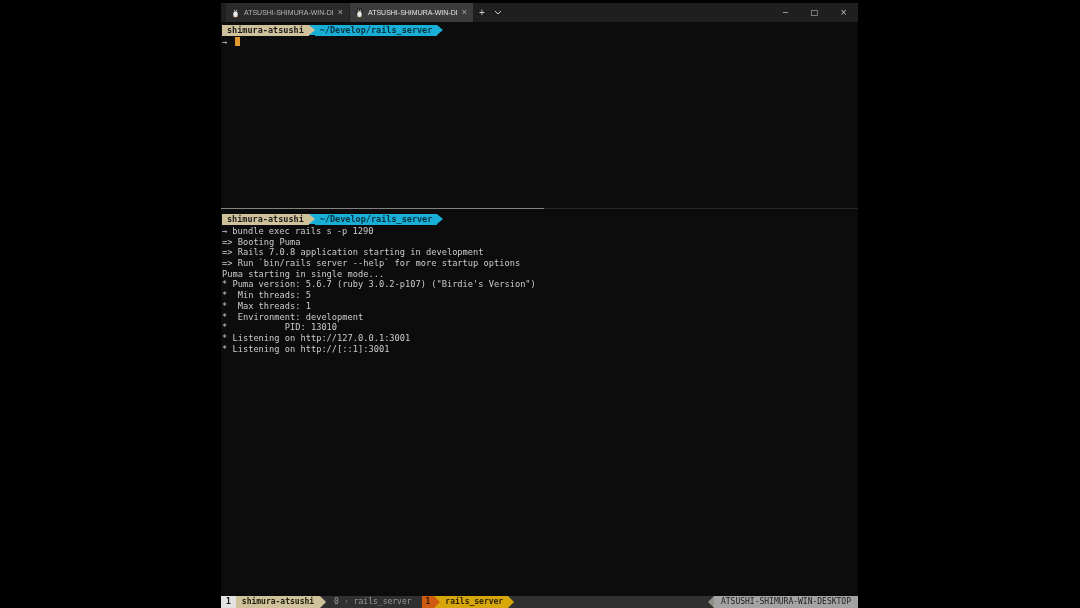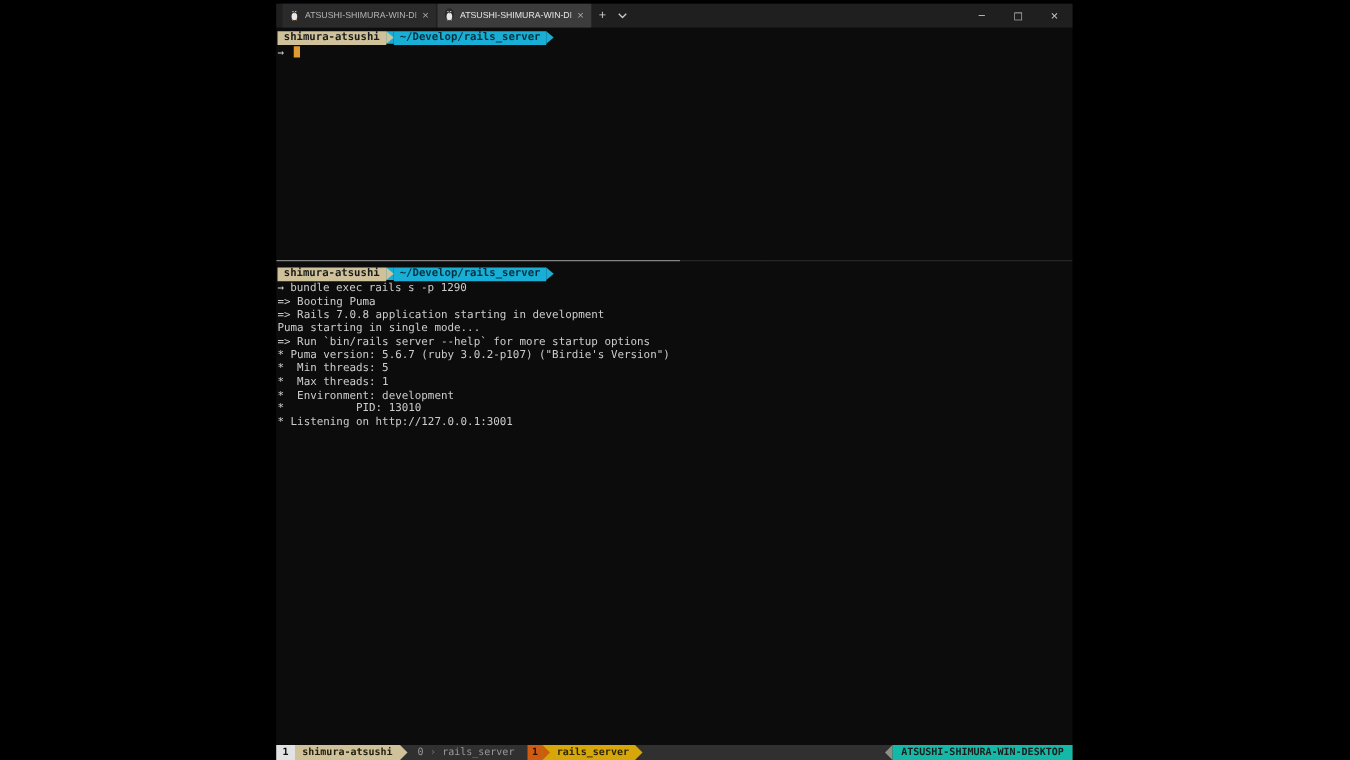--- a/index.html
+++ b/index.html
@@ -70,21 +70,21 @@
   .sb-tri { width:0; height:0; border-top:6px solid transparent; border-bottom:6px solid transparent; }
   .sb-tri-session { border-left:6px solid #cfc29b; }
   .sb-win-inactive { color:#9a9a9a; padding:0 8px; display:flex; gap:5px; align-items:center; }
   .sb-sep { color:#777; }
   .sb-active-idx { background:#cf5b10; color:#2b1200; padding:0 4px; font-weight:bold; margin-left:2px; }
   .sb-tri-idx { border-left:6px solid #cf5b10; background:#d7a70a; }
   .sb-active-name { background:#d7a70a; color:#2e2400; padding:0 5px; font-weight:bold; }
   .sb-tri-name { border-left:6px solid #d7a70a; }
   .sb-right { margin-left:auto; display:flex; align-items:stretch; }
   .sb-tri-host { width:0; height:0; border-top:6px solid transparent; border-bottom:6px solid transparent; border-right:6px solid #8f8f85; }
-  .sb-host { background:#14b8a6; color:#1d1d1d; padding:0 7px; font-weight:bold; }
+  .sb-host { background:#a3a3a3; color:#1d1d1d; padding:0 7px; font-weight:normal; }
 </style>
 </head>
 <body>
 
 <div class="window">
 
   <div class="titlebar">
     <div class="tabs">
       <div class="tab">
         <span>
@@ -147,28 +147,29 @@
     <div class="pane-bottom">
       <div class="promptbar">
         <span class="seg seg-user">shimura-atsushi</span>
         <span class="tri tri-user-path"></span>
         <span class="seg seg-path">~/Develop/rails_server</span>
         <span class="tri tri-path-end"></span>
       </div>
       <div class="line"><span class="arrow">→</span><span>bundle exec rails s -p 1290</span></div>
       <div class="line">=&gt; Booting Puma</div>
       <div class="line">=&gt; Rails 7.0.8 application starting in development</div>
+      <div class="line">=&gt; Run `bin/rails server --help` for more startup options</div>
       <div class="line">Puma starting in single mode...</div>
-      <div class="line">=&gt; Run `bin/rails server --help` for more startup options</div>
       <div class="line">* Puma version: 5.6.7 (ruby 3.0.2-p107) ("Birdie's Version")</div>
       <div class="line">*  Min threads: 5</div>
       <div class="line">*  Max threads: 1</div>
       <div class="line">*  Environment: development</div>
       <div class="line">*           PID: 13010</div>
       <div class="line">* Listening on http://127.0.0.1:3001</div>
+      <div class="line">* Listening on http://[::1]:3001</div>
     </div>
   </div>
 
   <div class="statusbar">
     <div class="sb-left">
       <span class="sb-index">1</span>
       <span class="sb-session">shimura-atsushi</span>
       <span class="sb-tri sb-tri-session"></span>
       <span class="sb-win-inactive">
         <span>0</span>

